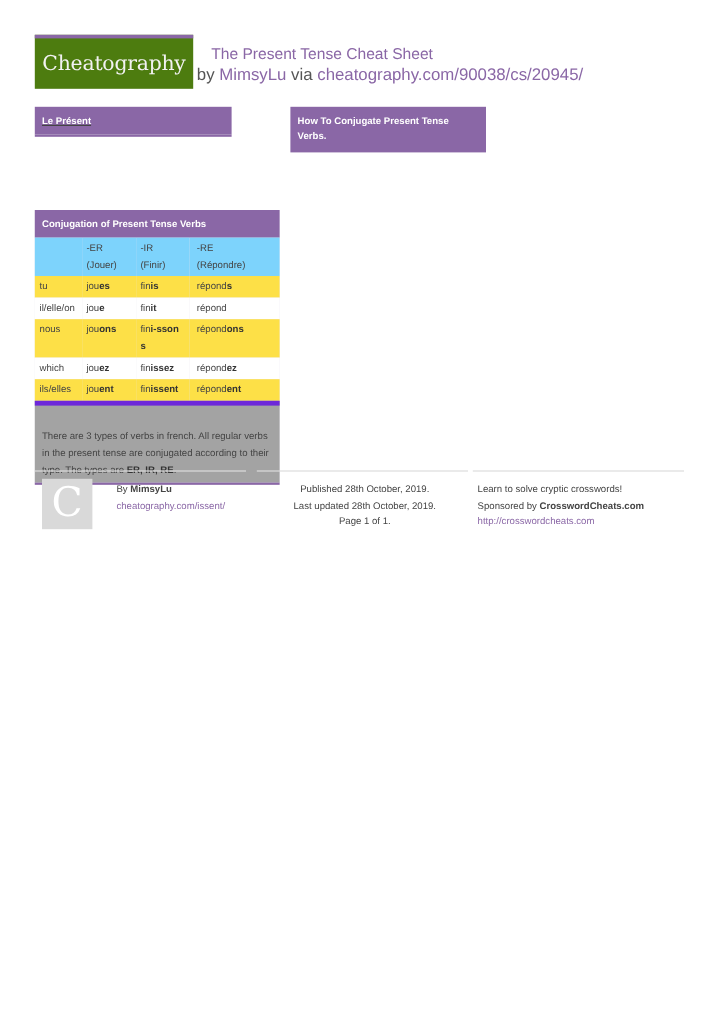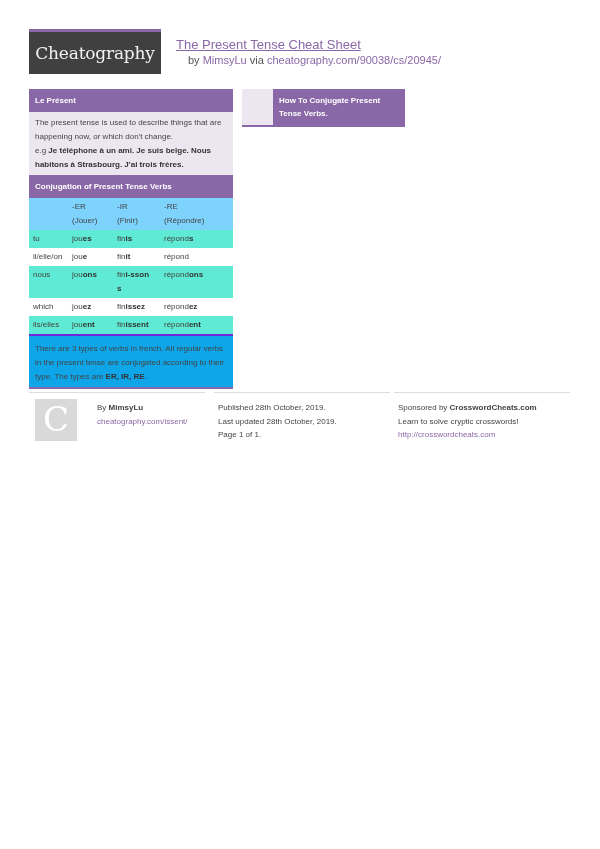--- a/index.html
+++ b/index.html
@@ -1,59 +1,59 @@
 <!DOCTYPE html>
 <html><head>
   <meta charset="utf-8">
   <style>
     * { box-sizing: border-box; margin: 0; padding: 0; }
     html, body { width: 600px; height: 849px; background: #ffffff; overflow: hidden; }
     body { font-family: "Liberation Sans", sans-serif; color: #333; position: relative; }
 
     .logo {
       position: absolute; left: 29px; top: 29px; width: 132px; height: 45px;
-      background: #404040; border-top: 3px solid #8a67a6;
+      background: #4d7c0f; border-top: 3px solid #8a67a6;
       display: flex; align-items: center; justify-content: center;
     }
     .logo span { font-family: "DejaVu Serif", serif; color: #f2f2f2; font-size: 17px; letter-spacing: -0.2px; }
 
-    .title { position: absolute; left: 176px; top: 37px; font-size: 13px; color: #8a67a6; text-decoration: underline; }
-    .byline { position: absolute; left: 188px; top: 54px; font-size: 11px; color: #555; text-align: right; }
+    .title { position: absolute; left: 176px; top: 37px; font-size: 13px; color: #8a67a6; }
+    .byline { position: absolute; left: 164px; top: 54px; font-size: 14px; color: #555; text-align: right; }
     .byline .link { color: #8a67a6; }
 
     .box {
       position: absolute; background: #ebe6f0;
       border-bottom: 2px solid #8a67a6;
       font-size: 8px; line-height: 14px; color: #444;
     }
     .box .hdr {
       background: #8a67a6; color: #fff; font-weight: bold; font-size: 8px;
       padding: 5px 6px; line-height: 13px;
     }
     .box .body { padding: 4px 6px 3px 6px; }
     .box b { color: #333; }
 
-    #box-present { left: 29px; top: 89px; width: 204px; }
-    #box-how { left: 242px; top: 89px; width: 163px; padding-left: 31px; }
+    #box-present { left: 29px; top: 89px; width: 164px; text-decoration: underline; }
+    #box-how { left: 242px; top: 89px; width: 163px; }
     #box-conj { left: 29px; top: 175px; width: 204px; }
 
     table { width: 100%; border-collapse: collapse; font-size: 8px; color: #444; }
     td { padding: 2px 6px 2px 6px; vertical-align: top; line-height: 14px; }
     td:nth-child(1) { width: 40px; padding-left: 4px; }
     td:nth-child(2) { width: 45px; padding-left: 3px; }
     td:nth-child(3) { width: 44px; padding-left: 3px; }
     tr.light td { background: #ffffff; }
-    tr.dark td { background: #5eead4; margin-left: 28px; }
+    tr.dark td { background: #fde047; margin-left: 28px; }
     tr.head td { background: #7dd3fc; padding-top: 2px; }
-    .conj-note { padding: 6px 6px 3px 6px; border-top: 2px solid #6d28d9; background: #0ea5e9; }
+    .conj-note { padding: 19px 6px 3px 6px; border-top: 4px solid #6d28d9; background: #a3a3a3; }
 
     .footer { position: absolute; top: 392px; left: 29px; width: 544px; height: 60px; }
     .fcol { position: absolute; top: 0; border-top: 1px solid #ddd; font-size: 8px; line-height: 13.5px; color: #444; padding-top: 8px; }
     .fcol1 { left: 0; width: 176px; }
-    .fcol2 { left: 185px; width: 176px; }
+    .fcol2 { left: 185px; width: 176px; text-align: center; }
     .fcol3 { left: 365px; width: 176px; }
     .avatar {
       position: absolute; left: 6px; top: 6px; width: 42px; height: 42px; background: #d9d9d9;
       display: flex; align-items: center; justify-content: center;
       font-family: "DejaVu Serif", serif; color: #fff; font-size: 34px;
     }
     .fcol1 .txt { position: absolute; left: 68px; top: 8px; white-space: nowrap; }
     .fcol2 .txt, .fcol3 .txt { padding-left: 4px; }
     .purple { color: #8a67a6; }
   </style>
@@ -63,24 +63,20 @@
 <div class="logo">
   <span>Cheatography</span>
 </div>
 <div class="title">The Present Tense Cheat Sheet</div>
 <div class="byline">
   <span>by </span><span class="link">MimsyLu</span><span> via </span><span class="link">cheatography.com/90038/cs/20945/</span>
 </div>
 
 <div class="box" id="box-present">
   <div class="hdr">Le Présent</div>
-  <div class="body">
-    <span>The present tense is used to describe things that are happening now, or which don't change.</span><br>
-    <span>e.g </span><b>Je téléphone à un ami. Je suis belge. Nous habitons à Strasbourg. J'ai trois frères.</b>
-  </div>
 </div>
 
 <div class="box" id="box-how">
   <div class="hdr">How To Conjugate Present Tense Verbs.</div>
 </div>
 
 <div class="box" id="box-conj">
   <div class="hdr">Conjugation of Present Tense Verbs</div>
   <table>
     <tbody>
@@ -137,18 +133,18 @@
   </div>
   <div class="fcol fcol2">
     <div class="txt">
       <div>Published 28th October, 2019.</div>
       <div>Last updated 28th October, 2019.</div>
       <div>Page 1 of 1.</div>
     </div>
   </div>
   <div class="fcol fcol3">
     <div class="txt">
+      <div>Learn to solve cryptic crosswords!</div>
       <div><span>Sponsored by </span><b>CrosswordCheats.com</b></div>
-      <div>Learn to solve cryptic crosswords!</div>
       <div class="purple">http://crosswordcheats.com</div>
     </div>
   </div>
 </div>
 
 </body></html>

